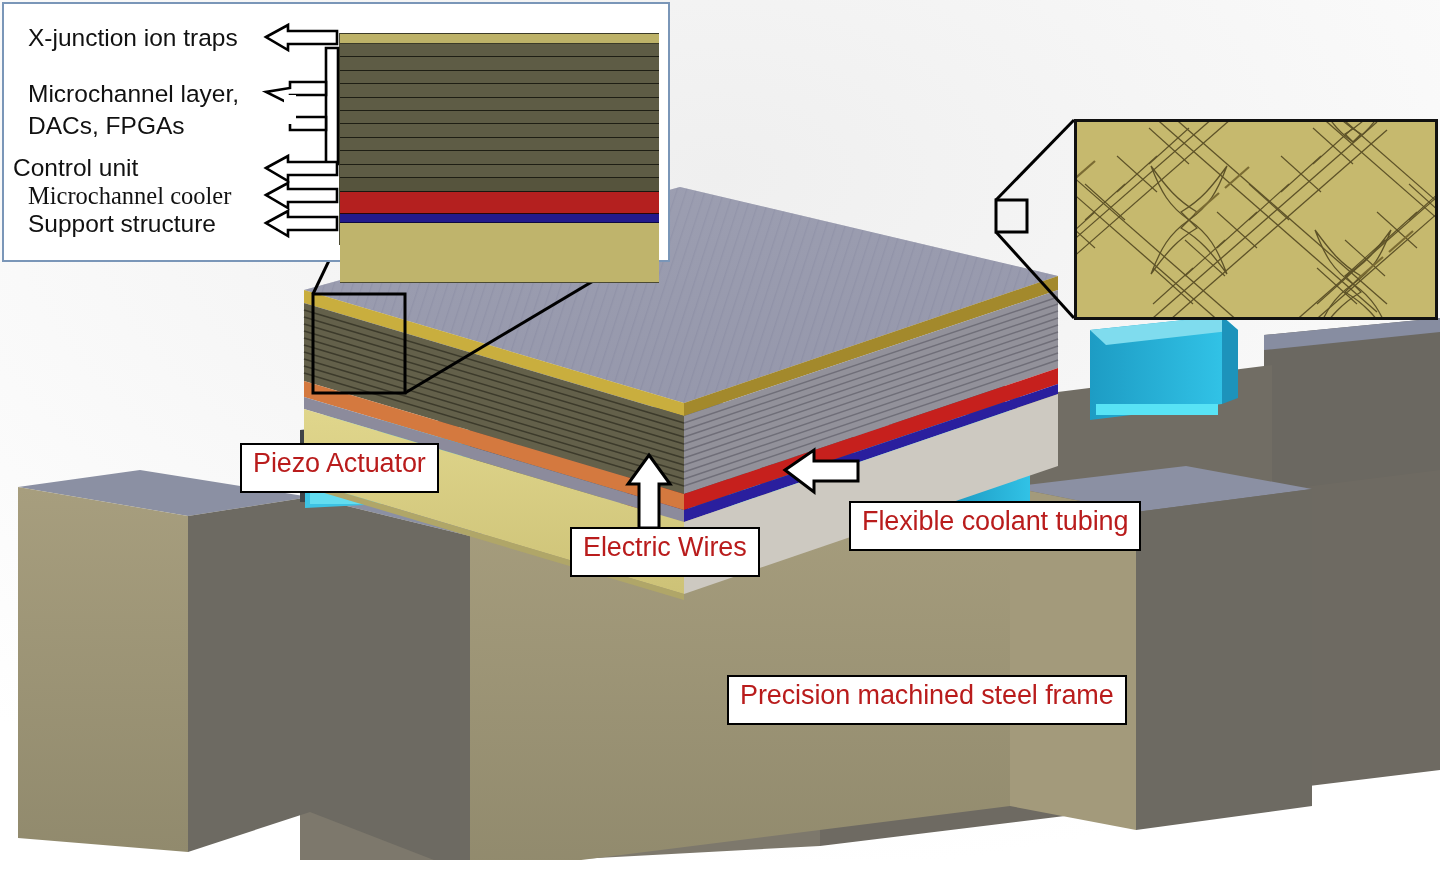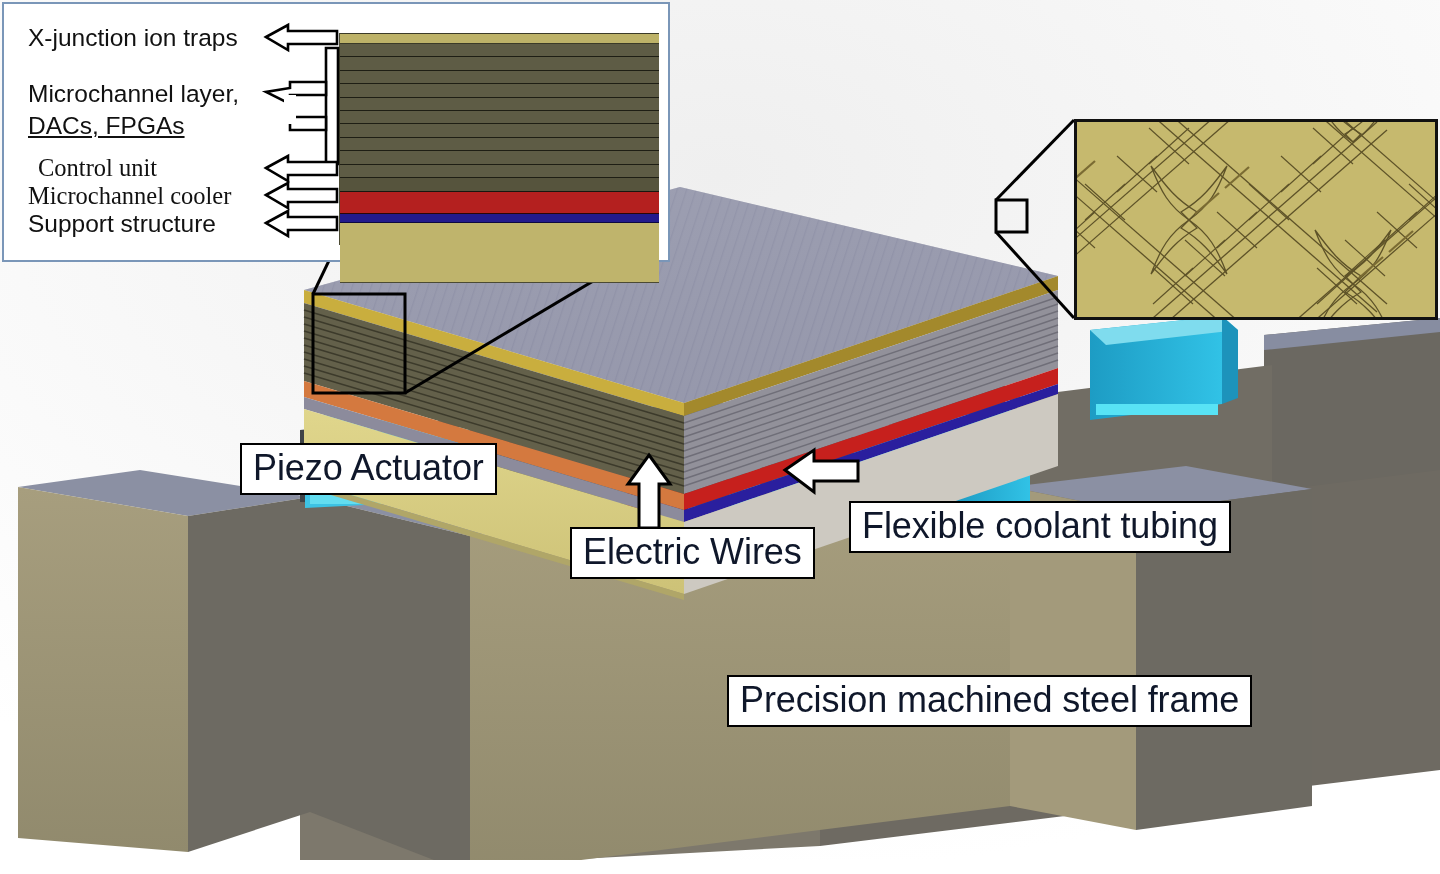--- a/index.html
+++ b/index.html
@@ -24,24 +24,24 @@
     top: 0;
     width: 1440px;
     height: 874px;
   }
 
   
   .callout {
     position: absolute;
     background: #ffffff;
     border: 2.5px solid #000000;
-    color: #0f172a;
-    font-size: 36px;
+    color: #b91c1c;
+    font-size: 27px;
     line-height: 1.04;
-    padding: 4px 11px 7px 11px;
+    padding: 4px 11px 14px 11px;
     white-space: nowrap;
     font-family: "Liberation Sans", sans-serif;
     letter-spacing: -0.1px;
   }
 
   
   #legend-panel {
     position: absolute;
     left: 2px;
     top: 2px;
@@ -444,23 +444,23 @@
       <div class="xs-layer xs-elec"></div>
       <div class="xs-layer xs-ctrl"></div>
       <div class="xs-layer xs-cooler"></div>
       <div class="xs-layer xs-blue"></div>
       <div class="xs-layer xs-support"></div>
     </div>
 
     <div class="legend-label" style="left:24px; top:20px;">X-junction ion traps</div>
 
     <div class="legend-label" style="left:24px; top:76px;">Microchannel layer,</div>
-    <div class="legend-label" style="left:24px; top:108px;text-decoration:underline;">DACs, FPGAs</div>
-
-    <div class="legend-label" style="left:34px; top:150px;font-family:Liberation Serif, serif;">Control unit</div>
+    <div class="legend-label" style="left:24px; top:108px;">DACs, FPGAs</div>
+
+    <div class="legend-label" style="left:9px; top:150px;">Control unit</div>
 
     <div class="legend-label" style="left:24px; top:178px;font-family:Liberation Serif, serif;">Microchannel cooler</div>
 
     <div class="legend-label" style="left:24px; top:206px;">Support structure</div>
 
     <svg id="legend-arrows-svg" viewBox="0 0 668 258">
       <g stroke="#000000" stroke-width="2.6" fill="#ffffff" stroke-linejoin="miter">
 
         <path d="M 262,33 L 284,21 L 284,27 L 333,27 L 333,40 L 284,40 L 284,46 Z"></path>
 

